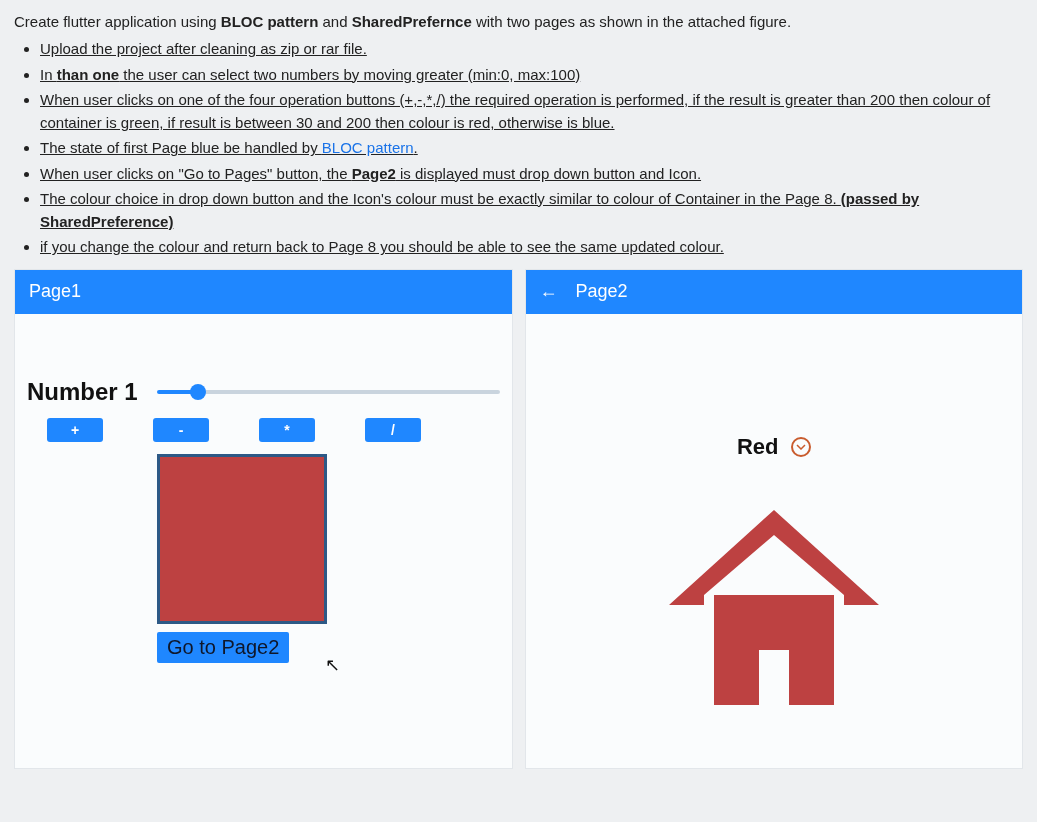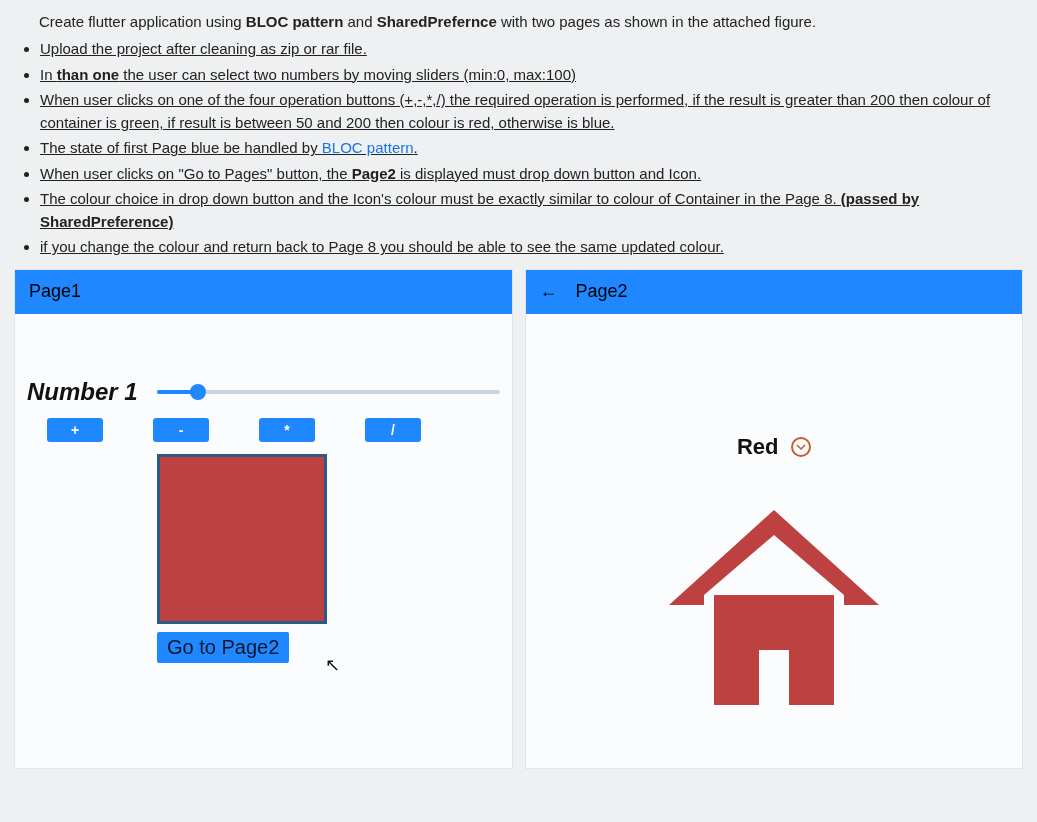--- a/index.html
+++ b/index.html
@@ -6,41 +6,41 @@
   body {
     margin: 0;
     font-family: 'Segoe UI', Arial, sans-serif;
     background: #eef0f2;
     color: #222;
     width: 1037px;
     padding: 10px 14px;
     font-size: 15px;
   }
   .instructions { line-height: 1.55; }
-  .instructions .title-line { margin-bottom: 4px; margin-left: 25px; }
+  .instructions .title-line { margin-bottom: 4px; }
   .instructions b { font-weight: 700; }
   .bloc-link { color: #1a73e8; }
   ul { margin: 2px 0 10px 0; padding-left: 26px; text-decoration: underline; }
   li { margin: 2px 0; }
 
   .mockups {
     display: flex;
     gap: 12px;
     margin-top: 6px;
   }
   .phone {
     flex: 1;
     background: #fafcfd;
     min-height: 500px;
     position: relative;
     border: 1px solid #e2e6ea;
   }
   .appbar {
     background: #1f87ff;
-    color: #000000;
+    color: #ffffff;
     height: 44px;
     display: flex;
     align-items: center;
     padding: 0 14px;
     font-size: 18px;
     font-weight: 500;
   }
   .appbar .back-arrow { margin-right: 18px; font-size: 18px; }
 
   
@@ -48,21 +48,20 @@
   .slider-row {
     display: flex;
     align-items: center;
     margin: 4px 0 10px 0;
   }
   .slider-row .lbl {
     font-size: 24px;
     font-weight: 700;
     width: 130px;
     color: #111;
-    font-style: italic;
   }
   .slider {
     flex: 1;
     height: 6px;
     position: relative;
     display: flex;
     align-items: center;
   }
   .slider .track-left {
     height: 4px;
@@ -155,23 +154,23 @@
 </head>
 <body>
 
 <div class="instructions">
   <div class="title-line">
     <span>Create flutter application using </span><b>BLOC pattern</b><span> and </span><b>SharedPrefernce</b><span> with two pages as shown in the attached figure.</span>
   </div>
   <ul>
     <li>Upload the project after cleaning as zip or rar file.</li>
     <li>
-      <span>In </span><b>than one</b><span> the user can select two numbers by moving sliders (min:0, max:100)</span>
-    </li>
-    <li>When user clicks on one of the four operation buttons (+,-,*,/) the required operation is performed, if the result is greater than 200 then colour of container is green, if result is between 50 and 200 then colour is red, otherwise is blue.</li>
+      <span>In </span><b>than one</b><span> the user can select two numbers by moving greater (min:0, max:100)</span>
+    </li>
+    <li>When user clicks on one of the four operation buttons (+,-,*,/) the required operation is performed, if the result is greater than 200 then colour of container is green, if result is between 30 and 200 then colour is red, otherwise is blue.</li>
     <li>
       <span>The state of first Page blue be handled by </span><span class="bloc-link">BLOC pattern</span><span>.</span>
     </li>
     <li>
       <span>When user clicks on "Go to Pages" button, the </span><b>Page2</b><span> is displayed must drop down button and Icon.</span>
     </li>
     <li>
       <span>The colour choice in drop down button and the Icon's colour must be exactly similar to colour of Container in the Page 8. </span><b>(passed by SharedPreference)</b>
     </li>
     <li>if you change the colour and return back to Page 8 you should be able to see the same updated colour.</li>

